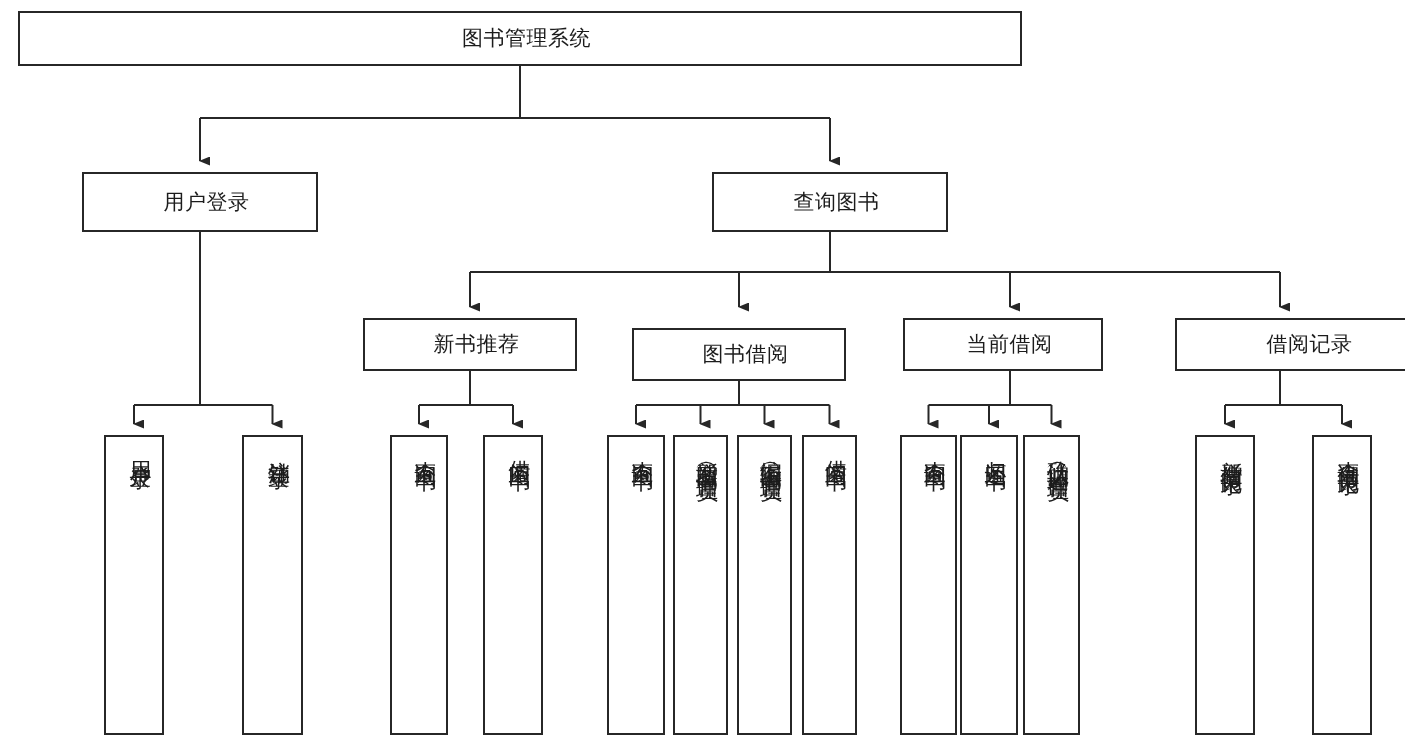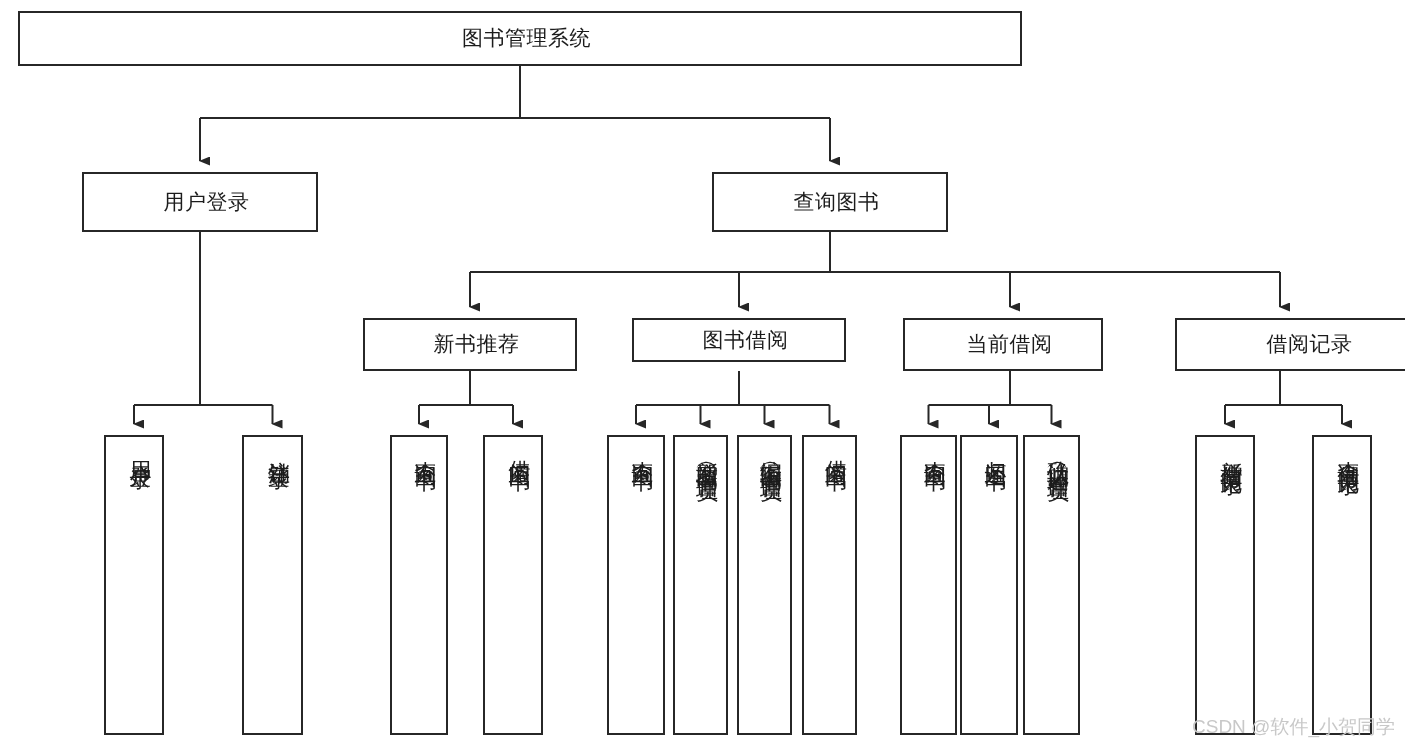--- a/index.html
+++ b/index.html
@@ -116,21 +116,21 @@
       </div>
       <div class="node-box" style="left: 82px; top: 172px; width: 236px; height: 60px;">
         <span class="node-label">用户登录</span>
       </div>
       <div class="node-box" style="left: 712px; top: 172px; width: 236px; height: 60px;">
         <span class="node-label">查询图书</span>
       </div>
       <div class="node-box" style="left: 363px; top: 318px; width: 214px; height: 53px; justify-content: center;">
         <span class="node-label">新书推荐</span>
       </div>
-      <div class="node-box" style="left: 632px; top: 318px; width: 214px; height: 44px;">
+      <div class="node-box" style="left: 632px; top: 328px; width: 214px; height: 53px;">
         <span class="node-label">图书借阅</span>
       </div>
       <div class="node-box" style="left: 903px; top: 318px; width: 200px; height: 53px;">
         <span class="node-label">当前借阅</span>
       </div>
       <div class="node-box" style="left: 1175px; top: 318px; width: 256px; height: 53px;">
         <span class="node-label">借阅记录</span>
       </div>
       <div class="node-box vertical" style="left: 104px; top: 435px; width: 60px; height: 300px;">
         <span class="node-label">用户登录</span>
@@ -166,15 +166,14 @@
         <span class="node-label">确认归还（管理员）</span>
       </div>
       <div class="node-box vertical" style="left: 1195px; top: 435px; width: 60px; height: 300px;">
         <span class="node-label">新增借阅记录</span>
       </div>
       <div class="node-box vertical" style="left: 1312px; top: 435px; width: 60px; height: 300px;">
         <span class="node-label">查询借阅记录</span>
       </div>
     </div>
 
-  <div class="watermark" style="left: 1192px; top: 714px; color: rgb(200, 200, 200);">CSDN @软件_小贺同学</div>
 
 </div>
 
 </body></html>

